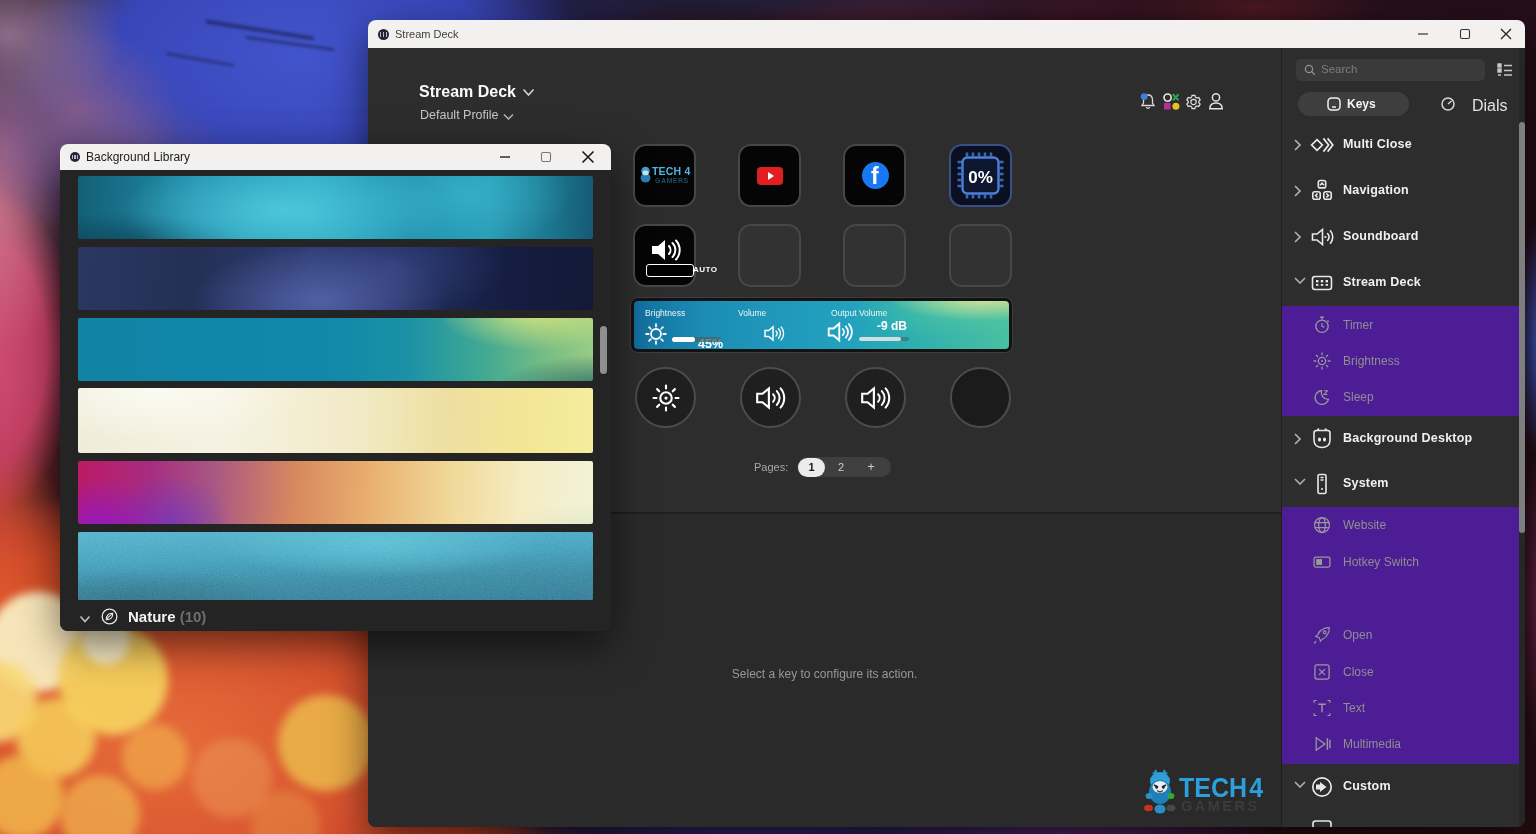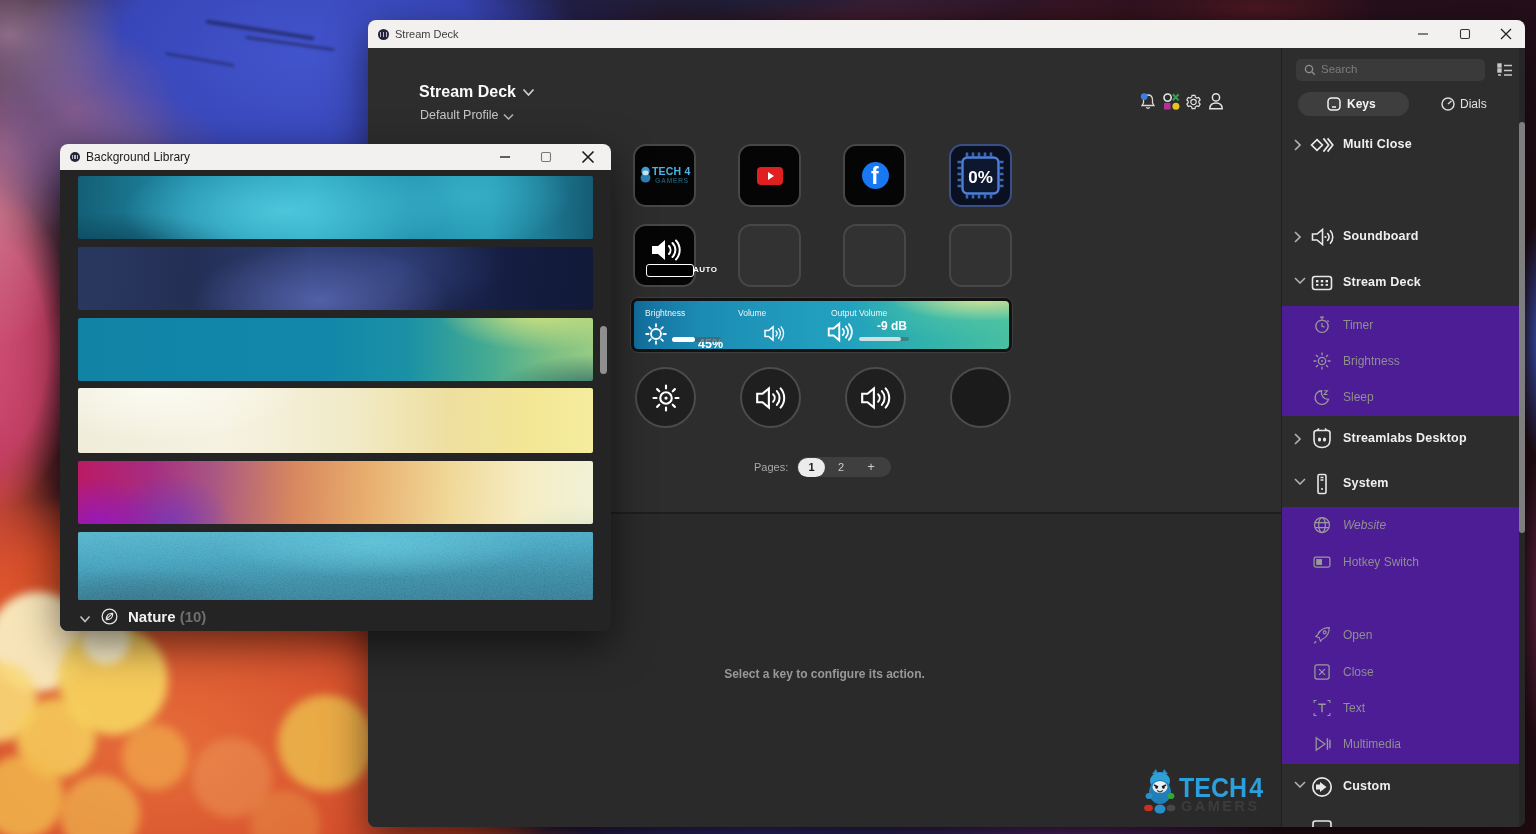--- a/index.html
+++ b/index.html
@@ -239,21 +239,21 @@
     </div>
     <div class="dial" style="left:582px; top:319px; background:#1b1b1b;"></div>
 
     <div class="abs" style="left:386px; top:413px; font-size:11px; color:#a8a8a8;">Pages:</div>
     <div class="abs" style="left:429px; top:409px; width:94px; height:20px; background:#3f3f3f; border-radius:10px;">
       <div class="abs" style="left:1px; top:0.5px; width:27px; height:19px; background:#ececec; border-radius:10px; text-align:center; font-size:11px; font-weight:bold; color:#1a1a1a; line-height:19px;">1</div>
       <div class="abs" style="left:36px; top:0; width:16px; text-align:center; font-size:11px; color:#cccccc; line-height:20px;">2</div>
       <div class="abs" style="left:66px; top:0; width:16px; text-align:center; font-size:13px; color:#cccccc; line-height:19px;">+</div>
     </div>
 
-    <div class="abs" style="left:0px; top:619px; width:913px; text-align:center; font-size:12px; font-weight:bold; color:#989898;">Select a key to configure its action.</div>
+    <div class="abs" style="left:0px; top:619px; width:913px; text-align:center; font-size:12px; font-weight:normal; color:#989898;">Select a key to configure its action.</div>
 
     <svg class="abs" style="left:776px; top:720px;" width="32" height="48" viewBox="0 0 32 48">
       <path d="M8 6 L12 1 L14 6 Z M24 6 L20 1 L18 6 Z" fill="#2a8fc8"></path>
       <ellipse cx="16" cy="13" rx="10" ry="9" fill="#2f9fd8"></ellipse>
       <ellipse cx="16" cy="24" rx="11" ry="12" fill="#1f7fb8"></ellipse>
       <ellipse cx="16" cy="19" rx="7.5" ry="6" fill="#e8eef2"></ellipse>
       <path d="M10 17 L14 19 M22 17 L18 19" stroke="#222" stroke-width="1.6"></path>
       <circle cx="12.5" cy="19.5" r="1.2" fill="#111"></circle>
         <circle cx="19.5" cy="19.5" r="1.2" fill="#111"></circle>
       <path d="M13 22.5 L16 24 L19 22.5" fill="none" stroke="#333" stroke-width="1.2"></path>
@@ -291,31 +291,47 @@
     <div class="abs" style="left:16px; top:44px; width:111px; height:24px; background:#3e3e3e; border-radius:12px;"></div>
     <svg class="abs" style="left:44px; top:48px;" width="16" height="16" viewBox="0 0 16 16">
         <rect x="2" y="2" width="12" height="12" rx="3.5" fill="none" stroke="#f0f0f0" stroke-width="1.5"></rect>
         <line x1="6" y1="11" x2="10" y2="11" stroke="#f0f0f0" stroke-width="1.5"></line>
       </svg>
     <div class="abs" style="left:65px; top:49px; font-size:12px; font-weight:bold; color:#f4f4f4;">Keys</div>
     <svg class="abs" style="left:158px; top:48px;" width="16" height="16" viewBox="0 0 16 16">
         <circle cx="8" cy="8" r="6" fill="none" stroke="#d8d8d8" stroke-width="1.5"></circle>
         <line x1="8" y1="8" x2="11.5" y2="5" stroke="#d8d8d8" stroke-width="1.5"></line>
       </svg>
-    <div class="abs" style="left:178px; top:49px; font-size:12px; color:#e2e2e2;">Dials</div>
+    <div class="abs" style="left:190px; top:49px; font-size:16px; color:#e2e2e2;">Dials</div>
 
     <div class="srow" style="top:74px;">
       <svg class="chev" width="7" height="12" viewBox="0 0 7 12">
           <path d="M1 1 L6 6 L1 11" fill="none" stroke="#b0b0b0" stroke-width="1.6"></path>
         </svg>
       <svg class="cicon" viewBox="0 0 24 24">
           <path d="M7 6.6 L12.4 12 L7 17.4 L1.6 12 Z" fill="none" stroke="currentColor" stroke-width="1.7"></path>
           <path d="M13.4 5.4 L18.6 12 L13.4 18.6 M17.6 5.4 L22.8 12 L17.6 18.6" fill="none" stroke="currentColor" stroke-width="1.7"></path>
         </svg>
       <div class="clab">Multi Close</div>
+    </div>
+    <div class="srow" style="top:120px;">
+      <svg class="chev" width="7" height="12" viewBox="0 0 7 12">
+          <path d="M1 1 L6 6 L1 11" fill="none" stroke="#b0b0b0" stroke-width="1.6"></path>
+        </svg>
+      <svg class="cicon" viewBox="0 0 24 24">
+          <g fill="none" stroke="currentColor" stroke-width="1.6">
+            <rect x="8.3" y="1.5" width="7.4" height="7.4" rx="2"></rect>
+            <rect x="2.8" y="12.8" width="7.4" height="7.4" rx="2"></rect>
+            <rect x="13.8" y="12.8" width="7.4" height="7.4" rx="2"></rect>
+            <path d="M10 6.2 L12 4.2 L14 6.2"></path>
+            <path d="M7.6 14.5 L5.6 16.5 L7.6 18.5"></path>
+            <path d="M16.4 14.5 L18.4 16.5 L16.4 18.5"></path>
+          </g>
+        </svg>
+      <div class="clab">Navigation</div>
     </div>
     <div class="srow" style="top:166px;">
       <svg class="chev" width="7" height="12" viewBox="0 0 7 12">
           <path d="M1 1 L6 6 L1 11" fill="none" stroke="#b0b0b0" stroke-width="1.6"></path>
         </svg>
       <svg class="cicon" viewBox="0 0 24 24">
           <path d="M2.5 9 L7 9 L12.5 4.5 L12.5 19.5 L7 15 L2.5 15 Z" fill="none" stroke="currentColor" stroke-width="1.6"></path>
           <circle cx="15.4" cy="12" r="1.1" fill="currentColor"></circle>
           <path d="M17.6 8.5 A5.4 5.4 0 0 1 17.6 15.5 M20.4 5.8 A9.4 9.4 0 0 1 20.4 18.2" fill="none" stroke="currentColor" stroke-width="1.6" stroke-linecap="round"></path>
         </svg>
@@ -368,35 +384,35 @@
     <div class="srow" style="top:368px;">
       <svg class="chev" width="7" height="12" viewBox="0 0 7 12">
           <path d="M1 1 L6 6 L1 11" fill="none" stroke="#b0b0b0" stroke-width="1.6"></path>
         </svg>
       <svg class="cicon" viewBox="0 0 24 24">
           <path d="M4 6 C4 4.5 5 3.5 6.5 3.5 L17.5 3.5 C19 3.5 20 4.5 20 6 L20 13 C20 18 16.5 20.5 12 20.5 C7.5 20.5 4 18 4 13 Z" fill="none" stroke="currentColor" stroke-width="1.6"></path>
           <rect x="8" y="10.5" width="3" height="4" rx="1.5" fill="currentColor"></rect>
           <rect x="13" y="10.5" width="3" height="4" rx="1.5" fill="currentColor"></rect>
           <path d="M7 3.5 L9 1.5 M17 3.5 L15 1.5" stroke="currentColor" stroke-width="1.6"></path>
         </svg>
-      <div class="clab">Streamlabs Desktop</div>
+      <div class="clab">Background Desktop</div>
     </div>
     <div class="srow" style="top:413px;">
       <svg class="chev" width="12" height="7" viewBox="0 0 12 7">
           <path d="M1 1 L6 6 L11 1" fill="none" stroke="#b0b0b0" stroke-width="1.6"></path>
         </svg>
       <svg class="cicon" viewBox="0 0 24 24">
           <rect x="8" y="2.5" width="8" height="19" rx="1.5" fill="none" stroke="currentColor" stroke-width="1.6"></rect>
           <path d="M10.5 5.5 L13.5 5.5 M10.5 8 L13.5 8" stroke="currentColor" stroke-width="1.3"></path>
           <circle cx="12" cy="17" r="1" fill="currentColor"></circle>
         </svg>
       <div class="clab">System</div>
     </div>
     <div class="sub" style="top:459px; height:257px;">
-      <div class="subrow" style="top:0px;font-style:italic;">
+      <div class="subrow" style="top:0px;">
         <svg class="sicon" viewBox="0 0 24 24">
             <circle cx="12" cy="12" r="9" fill="none" stroke="currentColor" stroke-width="1.5"></circle>
             <ellipse cx="12" cy="12" rx="4" ry="9" fill="none" stroke="currentColor" stroke-width="1.5"></ellipse>
             <path d="M3.5 9 L20.5 9 M3.5 15 L20.5 15" stroke="currentColor" stroke-width="1.5"></path>
           </svg>
         <div class="slab">Website</div>
       </div>
       <div class="subrow" style="top:37px;">
         <svg class="sicon" viewBox="0 0 24 24">
             <rect x="2.5" y="6" width="19" height="12" rx="2" fill="none" stroke="currentColor" stroke-width="1.5"></rect>

